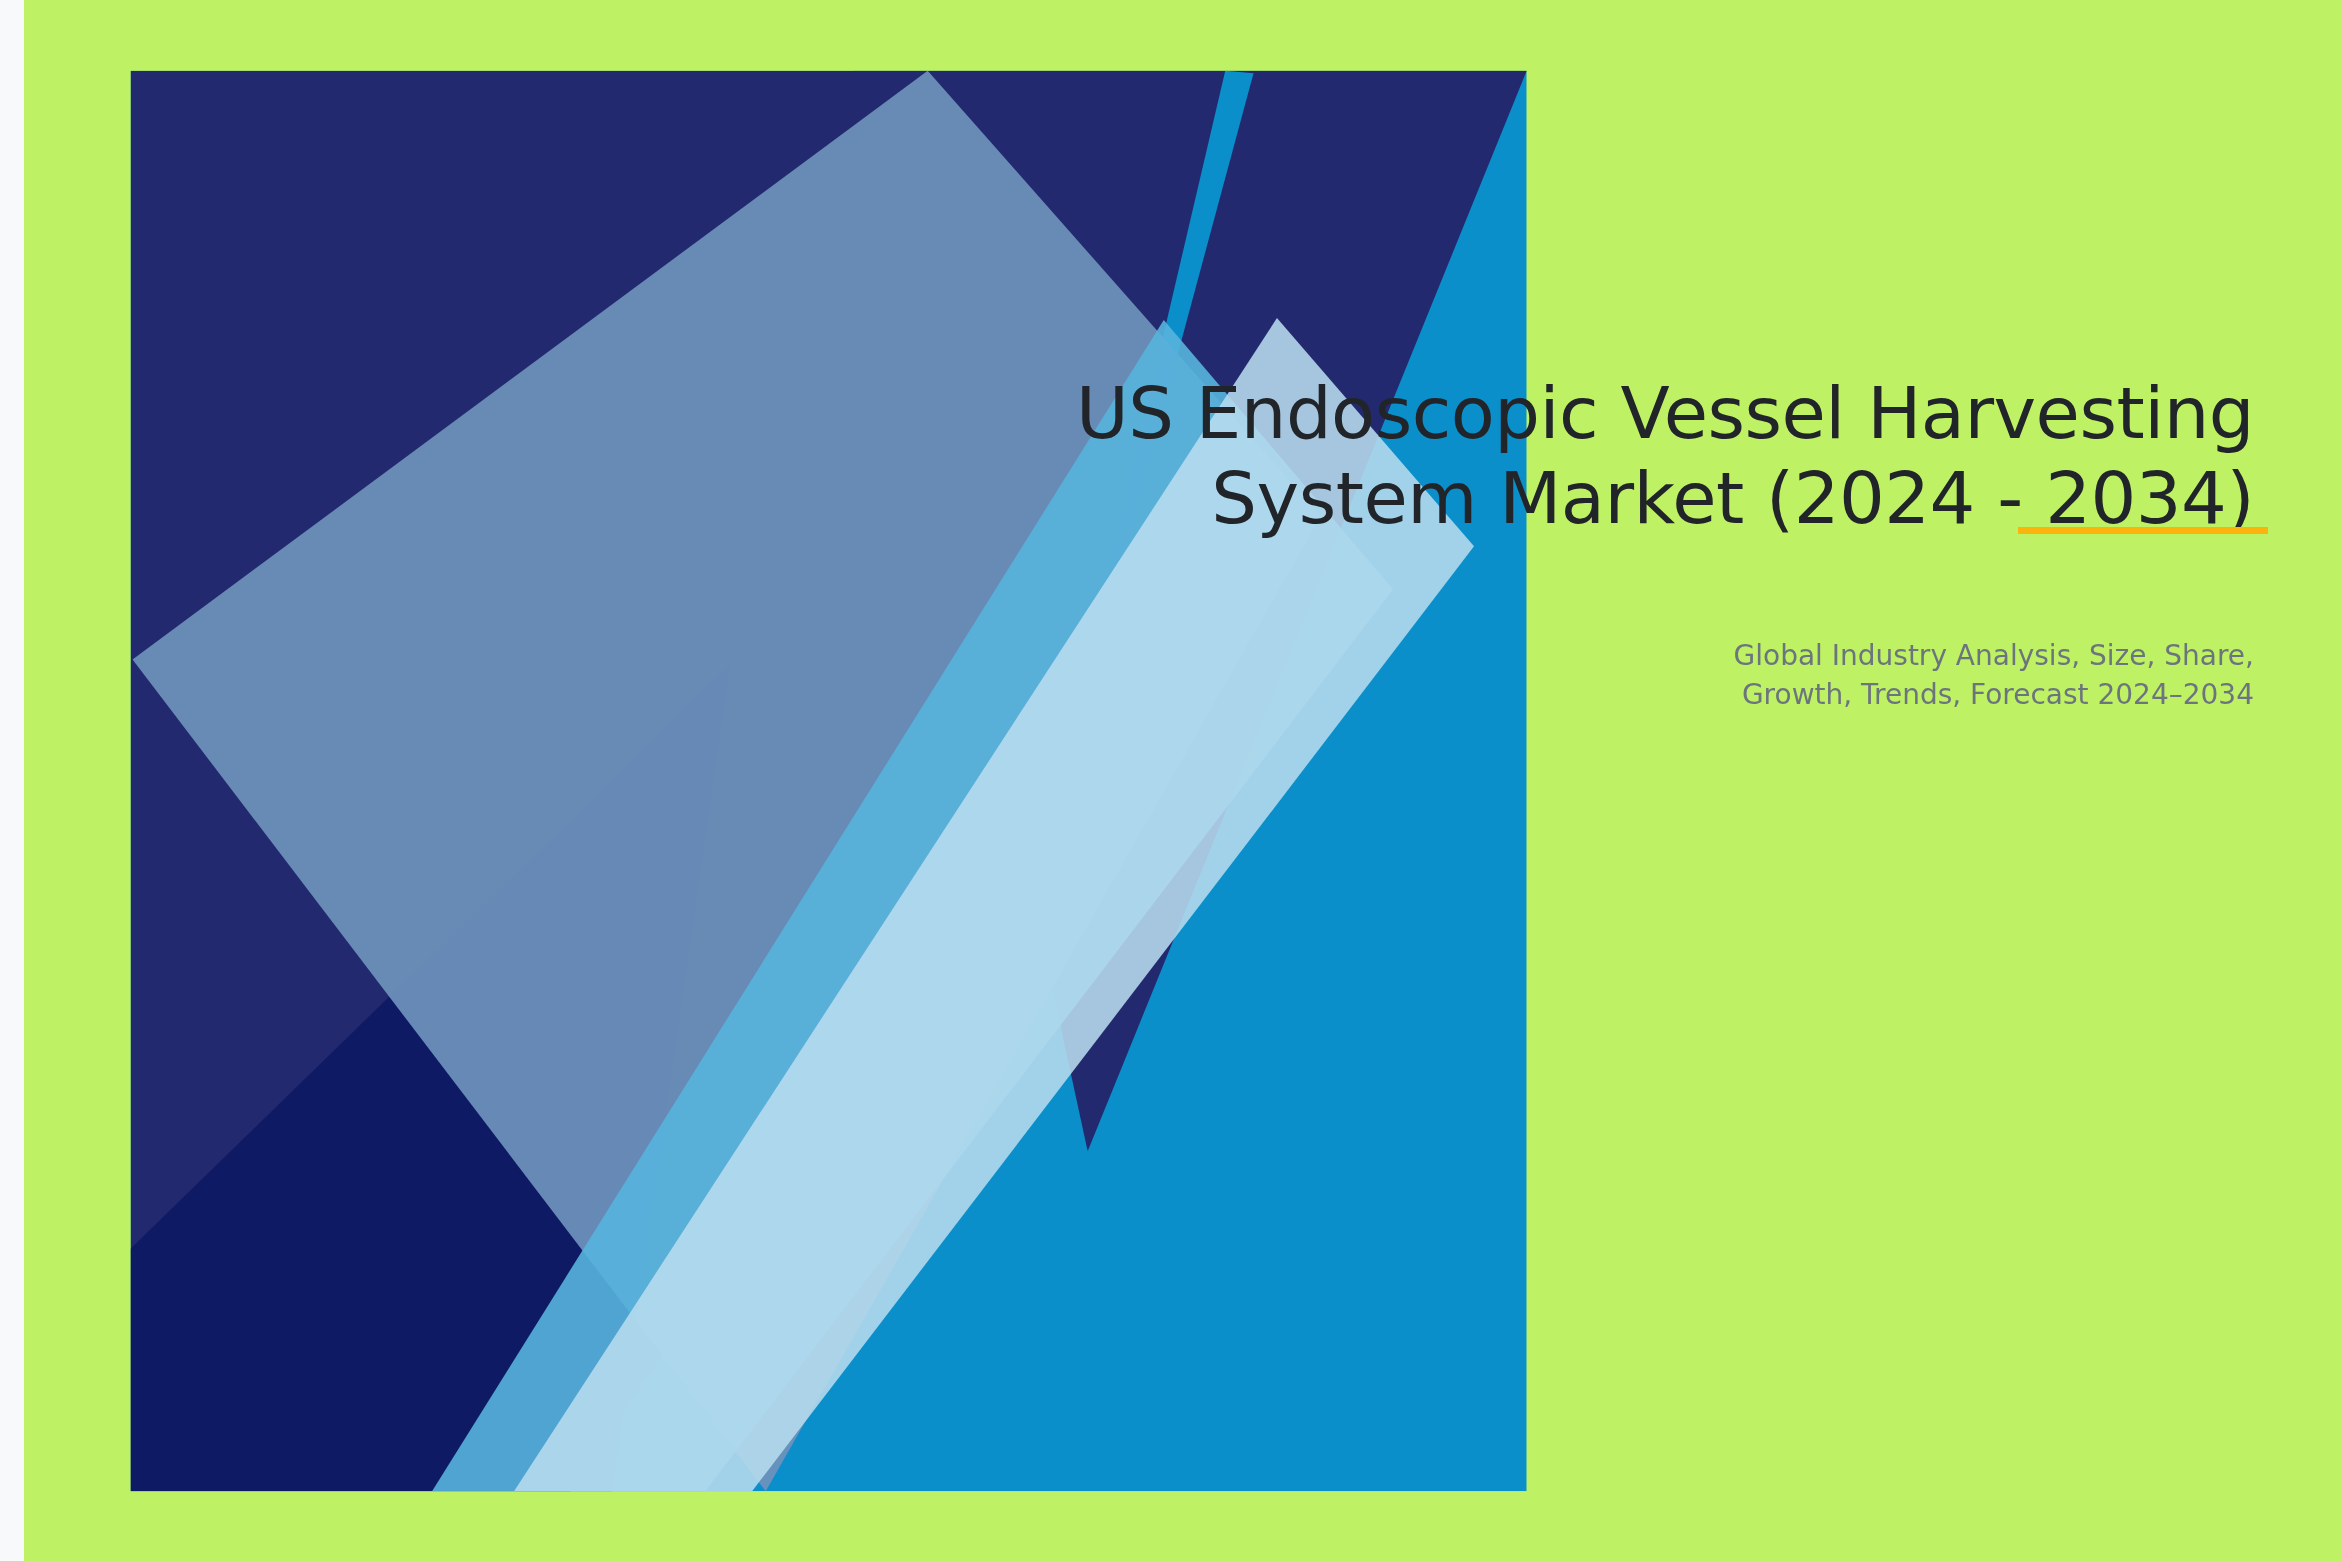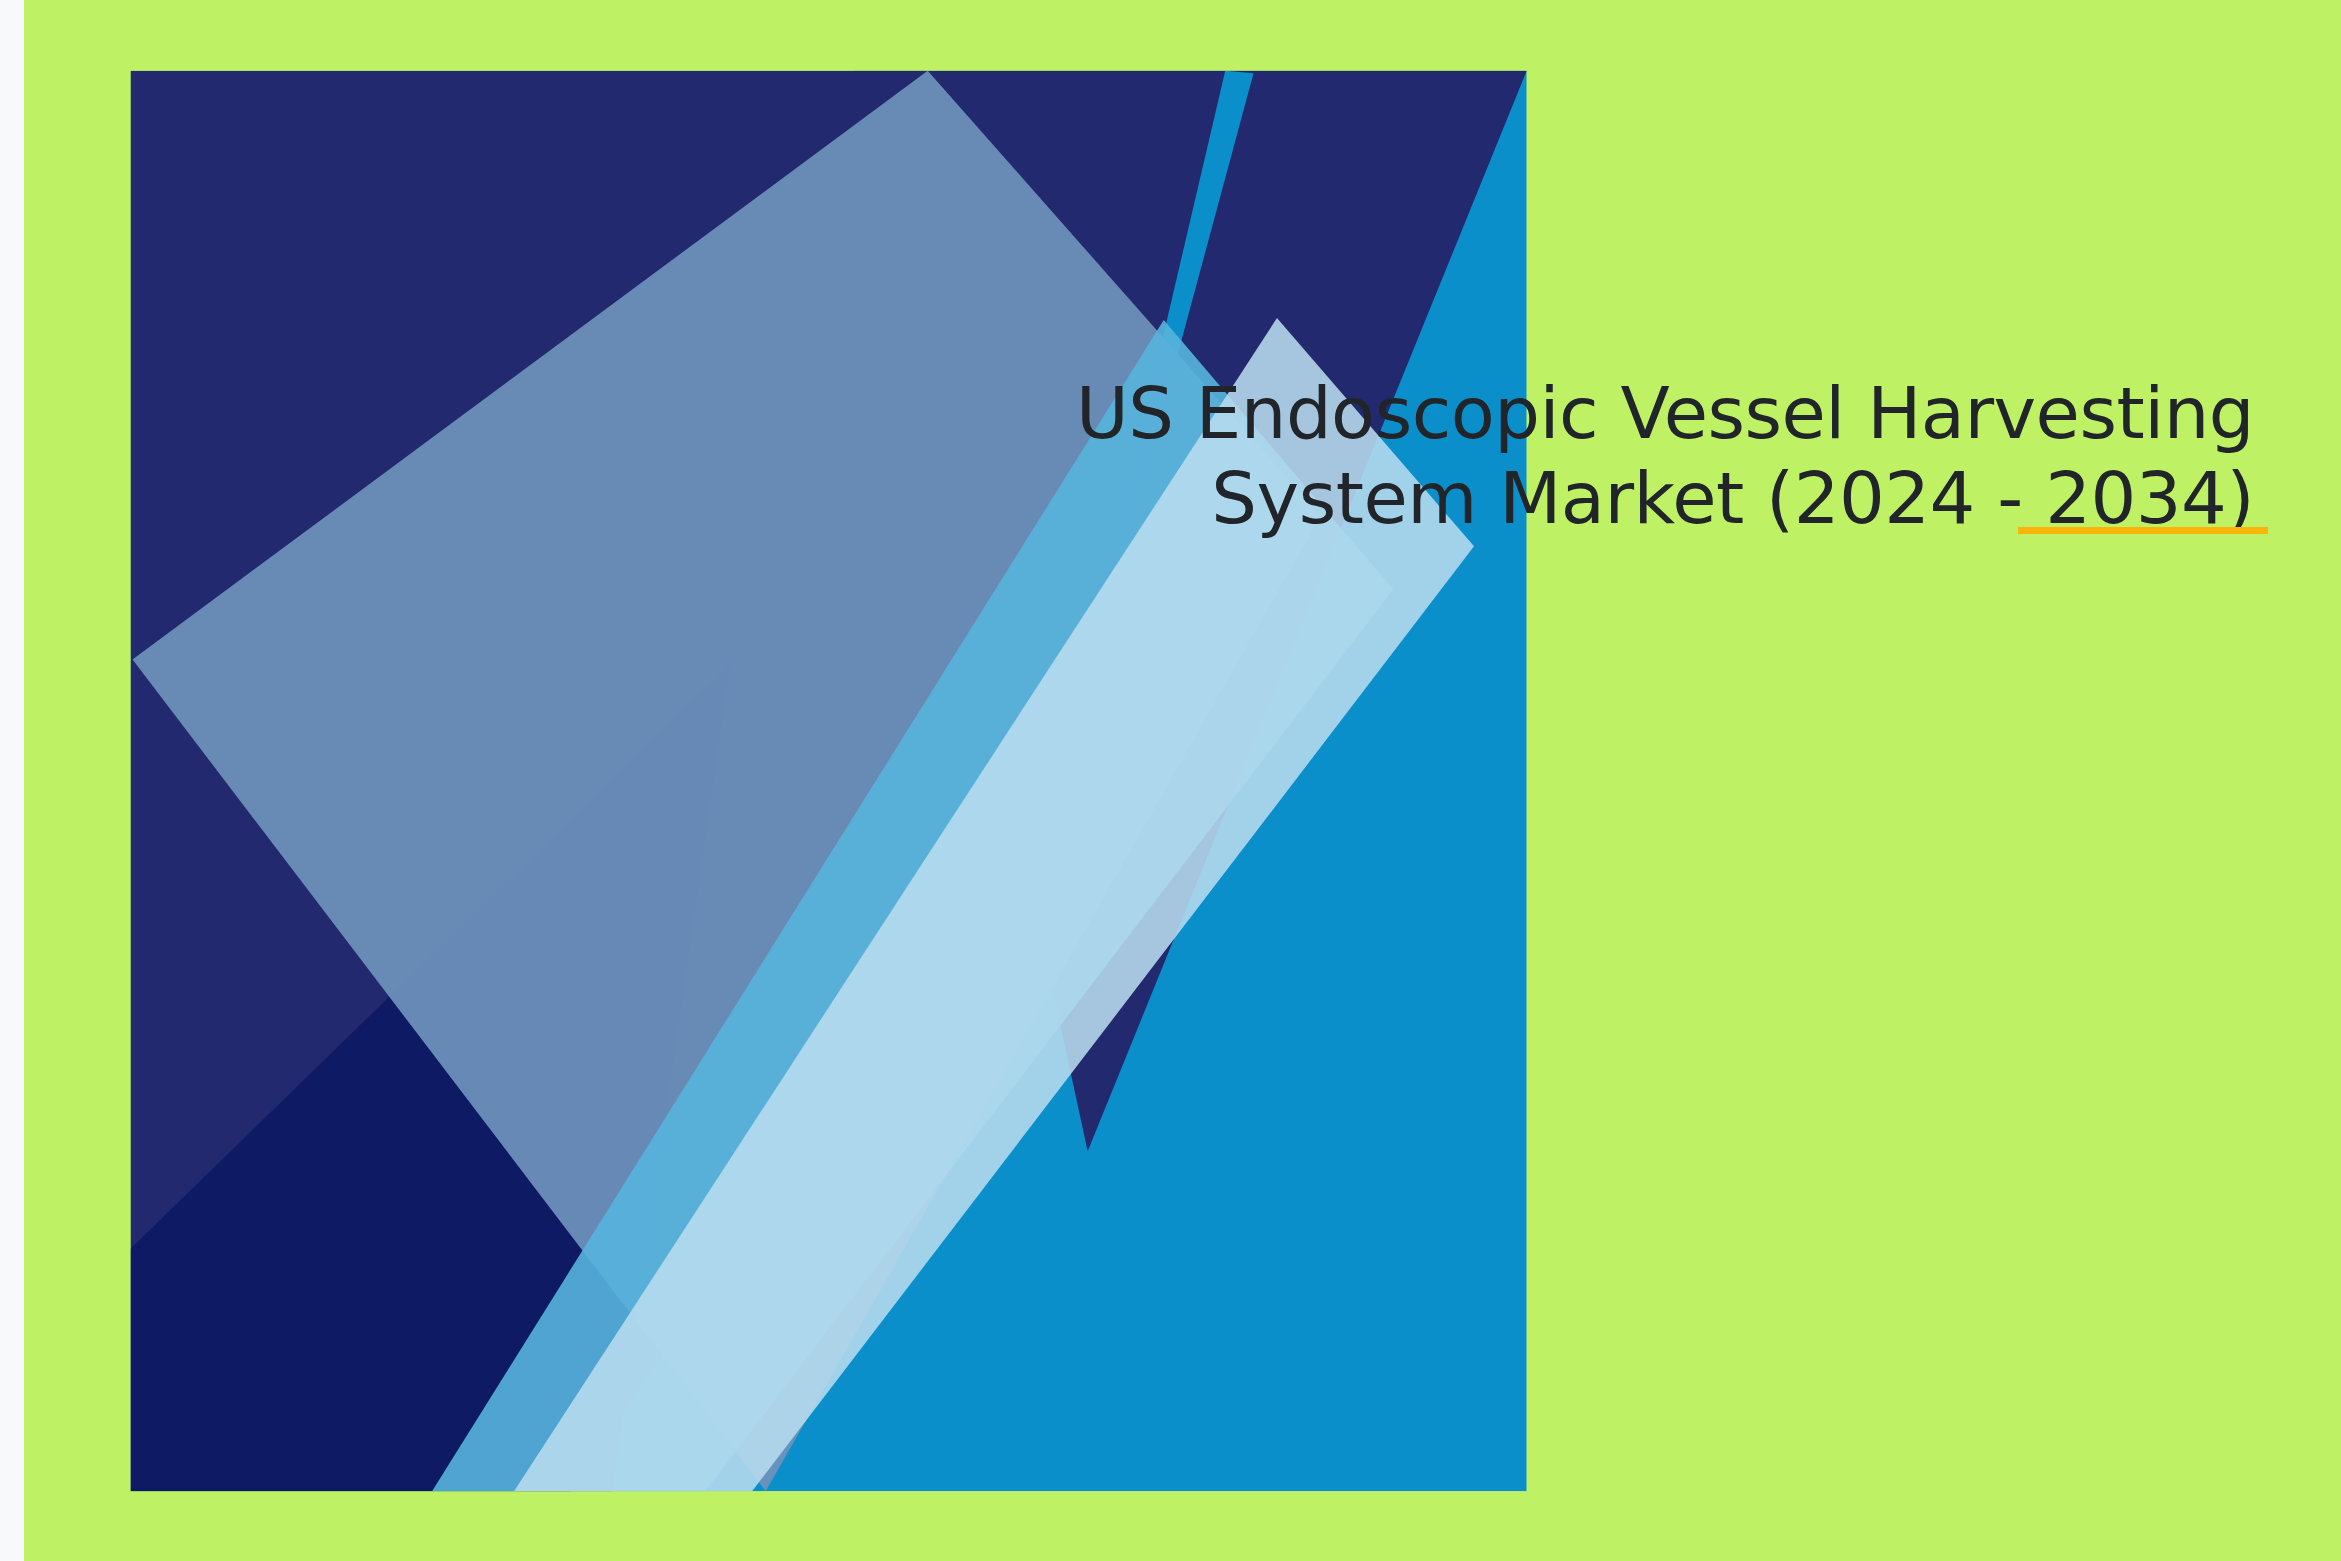--- a/index.html
+++ b/index.html
@@ -113,18 +113,20 @@
         <polygon points="2336,656 2806,1208 1396,3057 836,3057" fill="#57b4dd" opacity="0.90"></polygon>
 
         <polygon points="2568,652 2972,1120 1492,3057 1004,3057" fill="#b7dcee" opacity="0.88"></polygon>
       </g>
     </svg>
   </div>
 
   <div id="text-block">
     <h1 class="title" style="color: rgb(33, 37, 41);">US Endoscopic Vessel Harvesting
 System Market (2024 - 2034)</h1>
+    <p class="subtitle" style="color: rgb(108, 117, 125);">Global Industry Analysis, Size, Share,
+Growth, Trends, Forecast 2024–2034</p>
   </div>
 
   <div id="title-underline" style="background: rgb(251, 180, 11);"></div>
 
 </div>
 
 
 </body></html>

